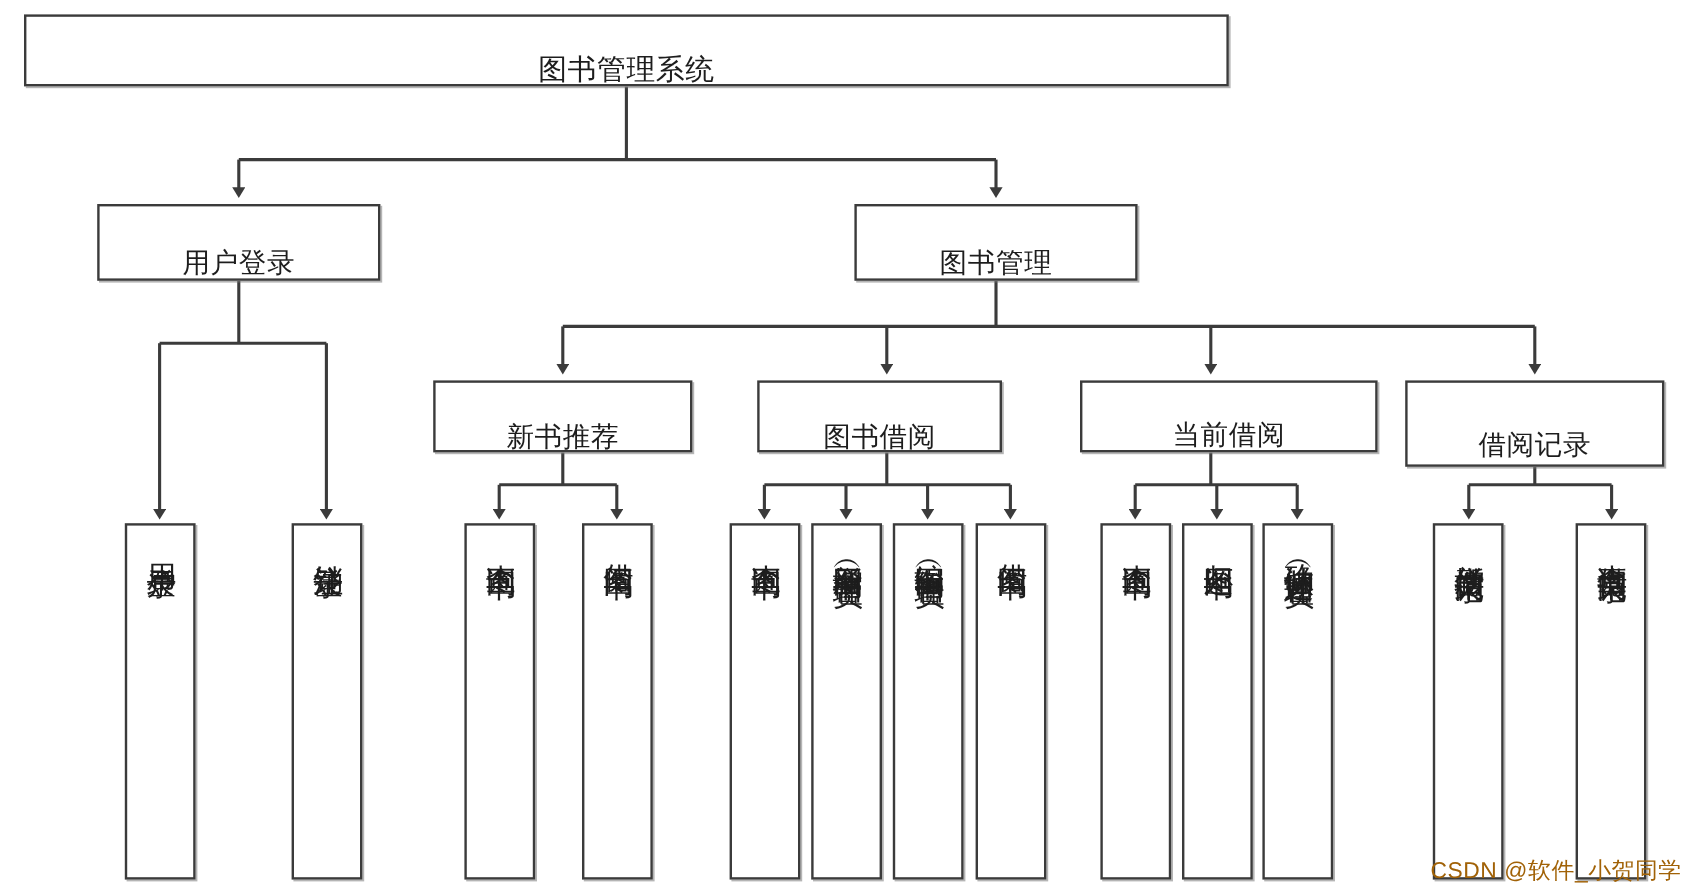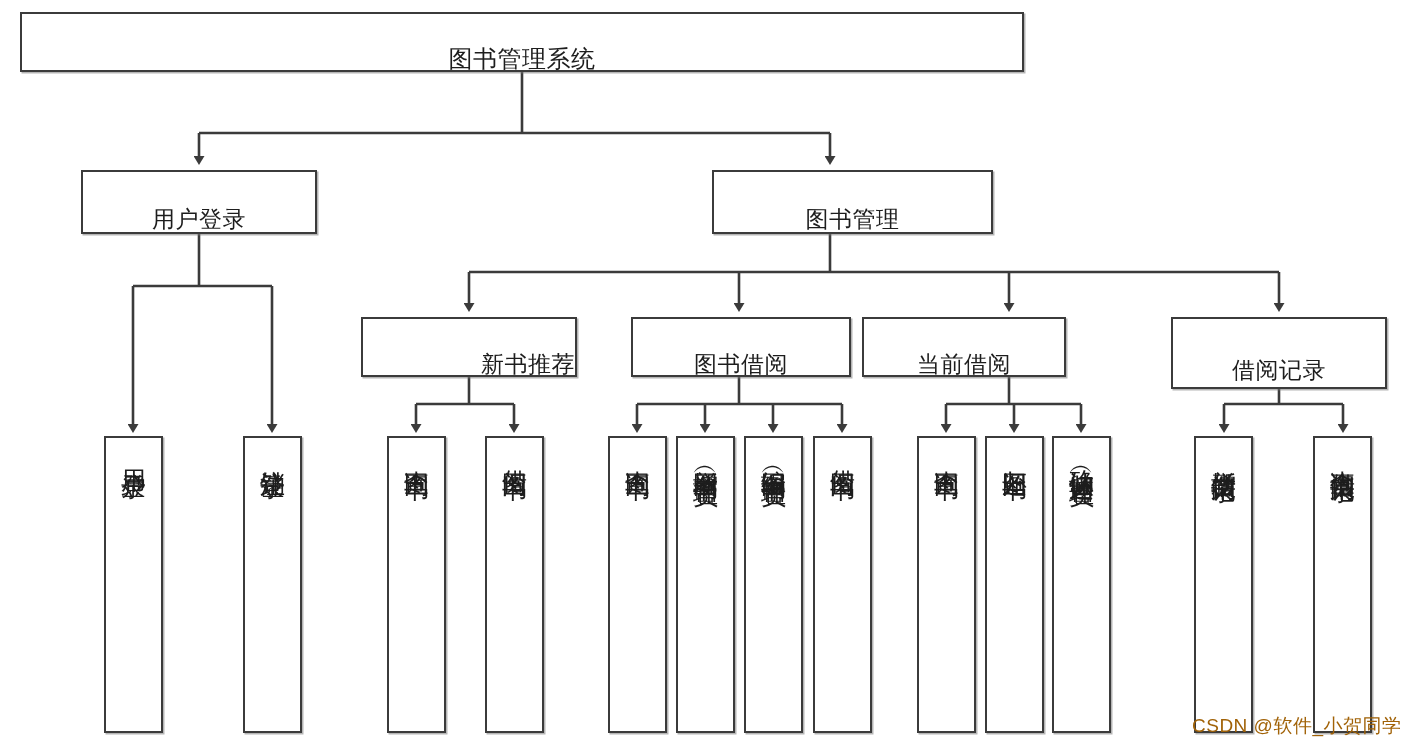--- a/index.html
+++ b/index.html
@@ -132,33 +132,33 @@
   </svg>
 
   <div class="node root horizontal" style="left:20px; top:12px; width:1004px; height:60px;">
     <span class="label">图书管理系统</span>
   </div>
 
   <div class="node horizontal" style="left:81px; top:170px; width:236px; height:64px;">
     <span class="label">用户登录</span>
   </div>
 
-  <div class="node horizontal" style="left:712px; top:170px; width:281px; height:64px;">
+  <div class="node horizontal" style="left:712px; top:170px; width:236px; height:64px;">
     <span class="label">图书管理</span>
   </div>
 
-  <div class="node horizontal" style="left:361px; top:317px; width:216px; height:60px;justify-content:flex-end;">
+  <div class="node horizontal" style="left:361px; top:317px; width:216px; height:60px;">
     <span class="label">新书推荐</span>
   </div>
 
-  <div class="node horizontal" style="left:631px; top:317px; width:220px; height:60px;justify-content:center;">
+  <div class="node horizontal" style="left:631px; top:317px; width:204px; height:60px;justify-content:center;">
     <span class="label">图书借阅</span>
   </div>
 
-  <div class="node horizontal" style="left:862px; top:317px; width:204px; height:60px;">
+  <div class="node horizontal" style="left:900px; top:317px; width:248px; height:60px;font-family:Liberation Mono, monospace;">
     <span class="label">当前借阅</span>
   </div>
 
   <div class="node horizontal" style="left:1171px; top:317px; width:216px; height:72px;">
     <span class="label">借阅记录</span>
   </div>
 
   <div class="node vertical" style="left:104px; top:436px; width:59px; height:297px;">
     <span class="label">用户登录</span>
   </div>

